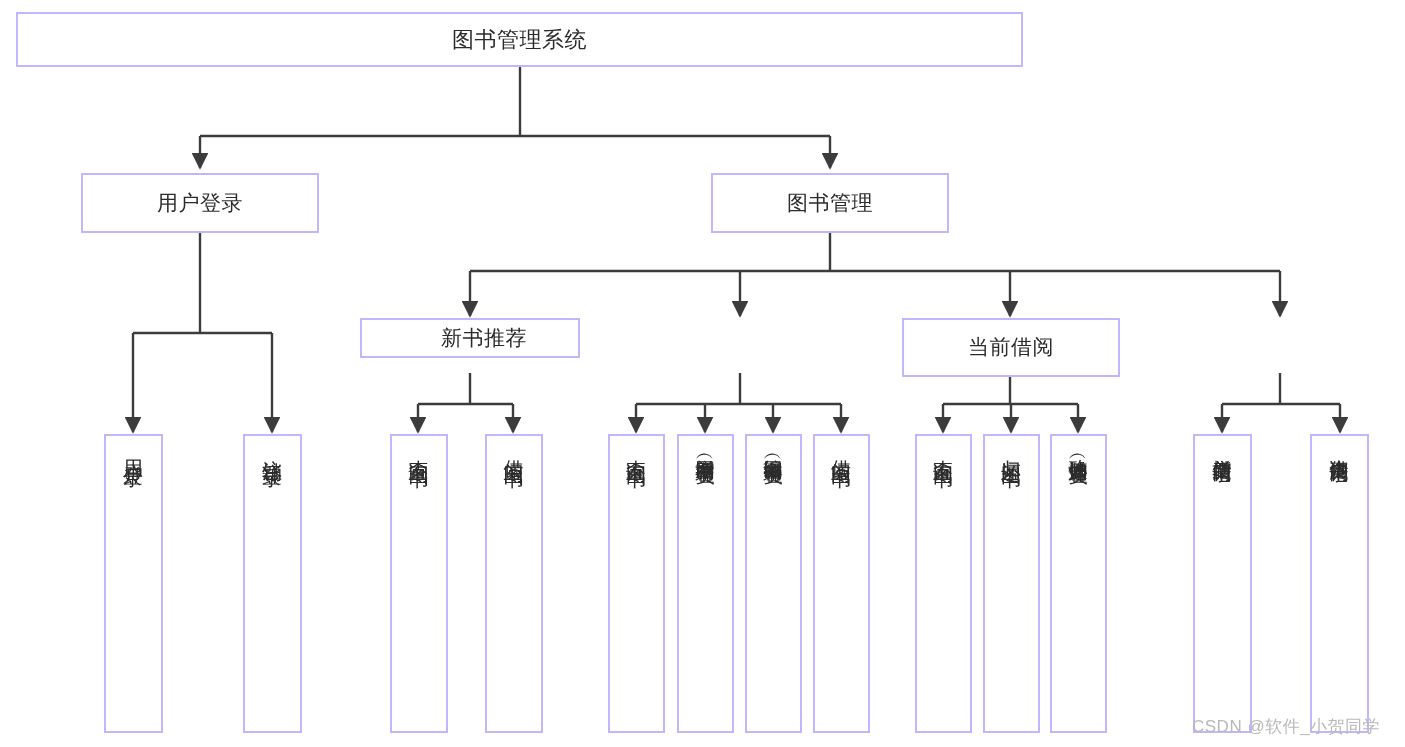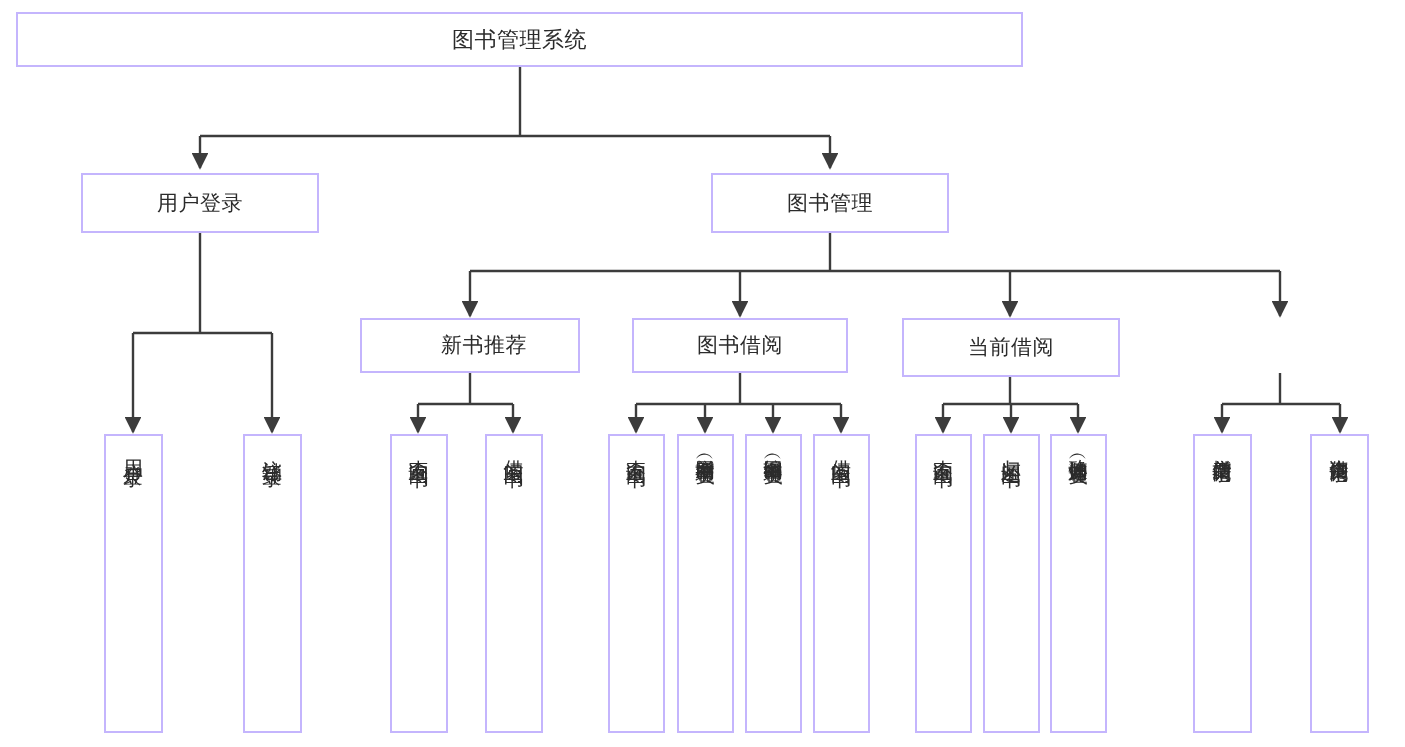--- a/index.html
+++ b/index.html
@@ -132,25 +132,22 @@
     <span class="label">图书管理系统</span>
   </div>
 
   <div class="node horizontal" style="left:81px; top:173px; width:238px; height:60px;">
     <span class="label">用户登录</span>
   </div>
   <div class="node horizontal" style="left:711px; top:173px; width:238px; height:60px;">
     <span class="label">图书管理</span>
   </div>
 
-  <div class="node horizontal" style="left:360px; top:318px; width:220px; height:55px;padding-left:28px;">
+  <div class="node horizontal" style="left:360px; top:318px; width:220px; height:40px;padding-left:28px;">
     <span class="label">新书推荐</span>
-  </div>
-  <div class="node horizontal" style="left:632px; top:318px; width:216px; height:55px;">
-    <span class="label">图书借阅</span>
   </div>
   <div class="node horizontal" style="left:902px; top:318px; width:218px; height:59px;">
     <span class="label">当前借阅</span>
   </div>
 
   <div class="node vertical" style="left:104px; top:434px; width:59px; height:299px;">
     <span class="label">用户登录</span>
   </div>
   <div class="node vertical" style="left:243px; top:434px; width:59px; height:299px;">
     <span class="label">注销登录</span>
@@ -186,14 +183,15 @@
     <span class="label">确认归还（管理员）</span>
   </div>
 
   <div class="node vertical tall-text" style="left:1193px; top:434px; width:59px; height:299px;">
     <span class="label">新增借阅记录</span>
   </div>
   <div class="node vertical tall-text" style="left:1310px; top:434px; width:59px; height:299px;">
     <span class="label">查询借阅记录</span>
   </div>
 
+  <div class="watermark" style="left:1192px; top:715px;">CSDN @软件_小贺同学</div>
 
 </div>
 
 </body></html>

